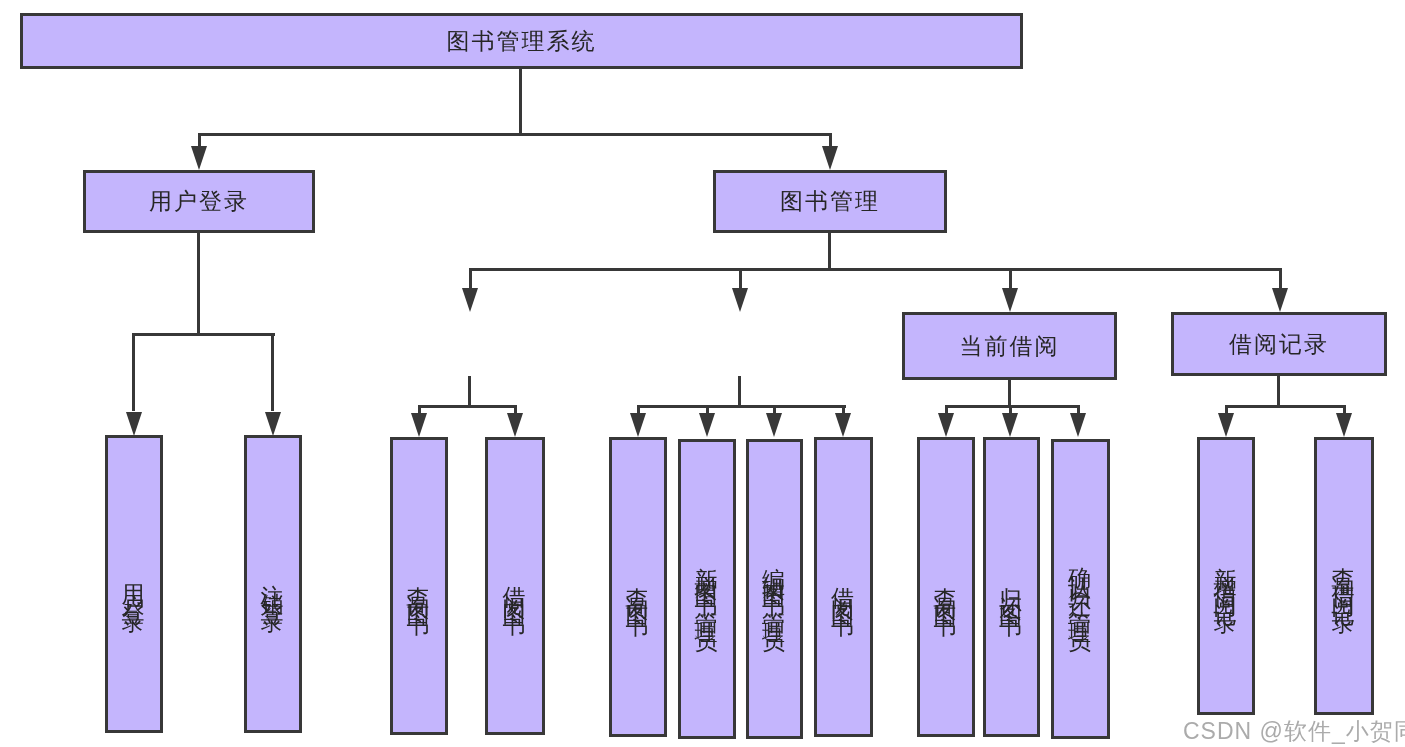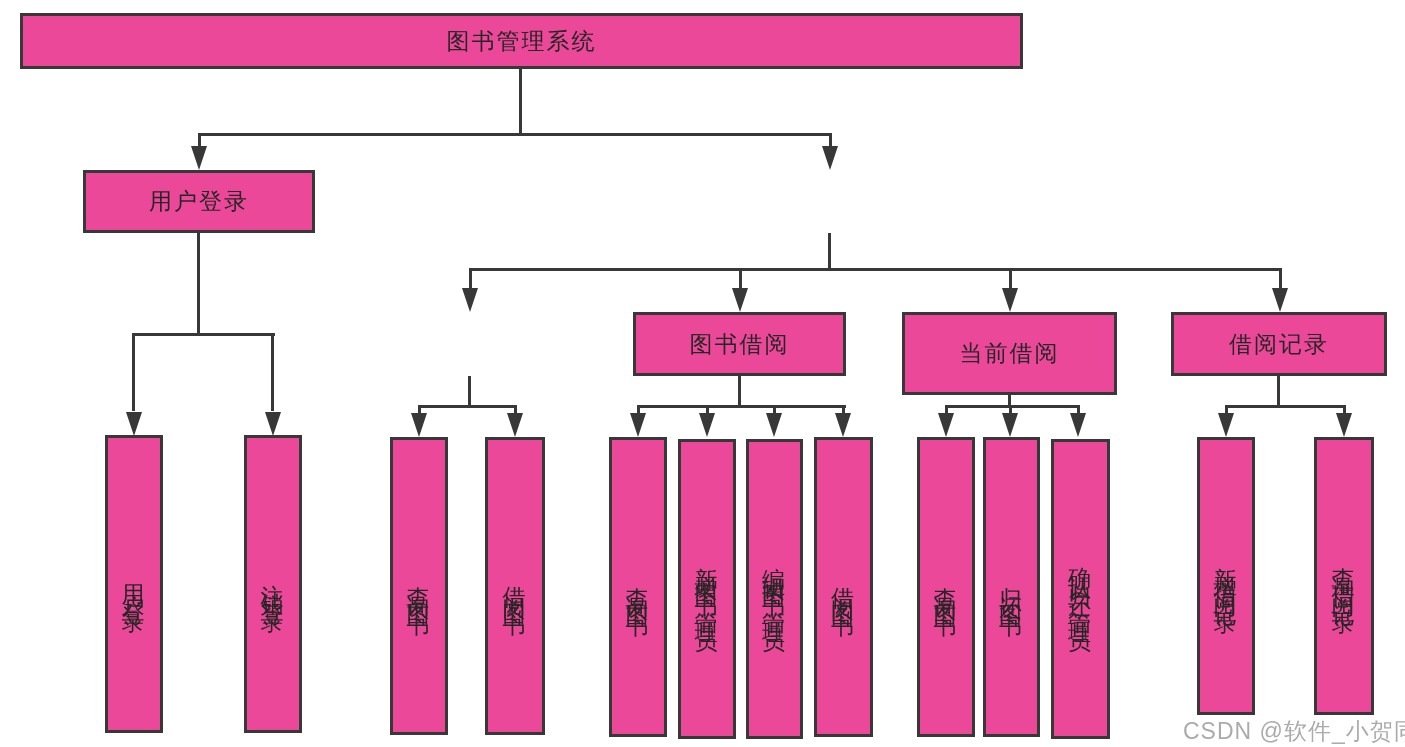--- a/index.html
+++ b/index.html
@@ -13,21 +13,21 @@
     position:relative;
     width:1405px;height:747px;
     background:var(--background);
     overflow:hidden;
     font-family:"Liberation Sans", sans-serif;
   }
   .node{
     position:absolute;
     box-sizing:border-box;
     border:3px solid var(--line);
-    background:#ec4899;
+    background:#c4b5fd;
     display:flex;
     align-items:center;
     justify-content:center;
   }
   .label-h{
     font-size:23px;
     letter-spacing:2px;
     color:var(--text);
     white-space:nowrap;
   }
@@ -123,25 +123,25 @@
   <div class="arrow" style="left:1218px;top:413px"></div>
   <div class="arrow" style="left:1336px;top:413px"></div>
 
   <div class="node" style="left:20px;top:13px;width:1003px;height:56px">
     <span class="label-h">图书管理系统</span>
   </div>
 
   <div class="node" style="left:83px;top:170px;width:232px;height:63px">
     <span class="label-h">用户登录</span>
   </div>
+  <div class="node" style="left:713px;top:170px;width:234px;height:63px">
+    <span class="label-h">图书管理</span>
+  </div>
 
-  <div class="node" style="left:633px;top:312px;width:213px;height:64px">
-    <span class="label-h">图书借阅</span>
-  </div>
-  <div class="node" style="left:902px;top:312px;width:215px;height:83px">
+  <div class="node" style="left:902px;top:312px;width:215px;height:68px">
     <span class="label-h">当前借阅</span>
   </div>
   <div class="node" style="left:1171px;top:312px;width:216px;height:64px">
     <span class="label-h">借阅记录</span>
   </div>
 
   <div class="node" style="left:105px;top:435px;width:58px;height:298px">
     <span class="label-v">用户登录</span>
   </div>
   <div class="node" style="left:244px;top:435px;width:58px;height:298px">

